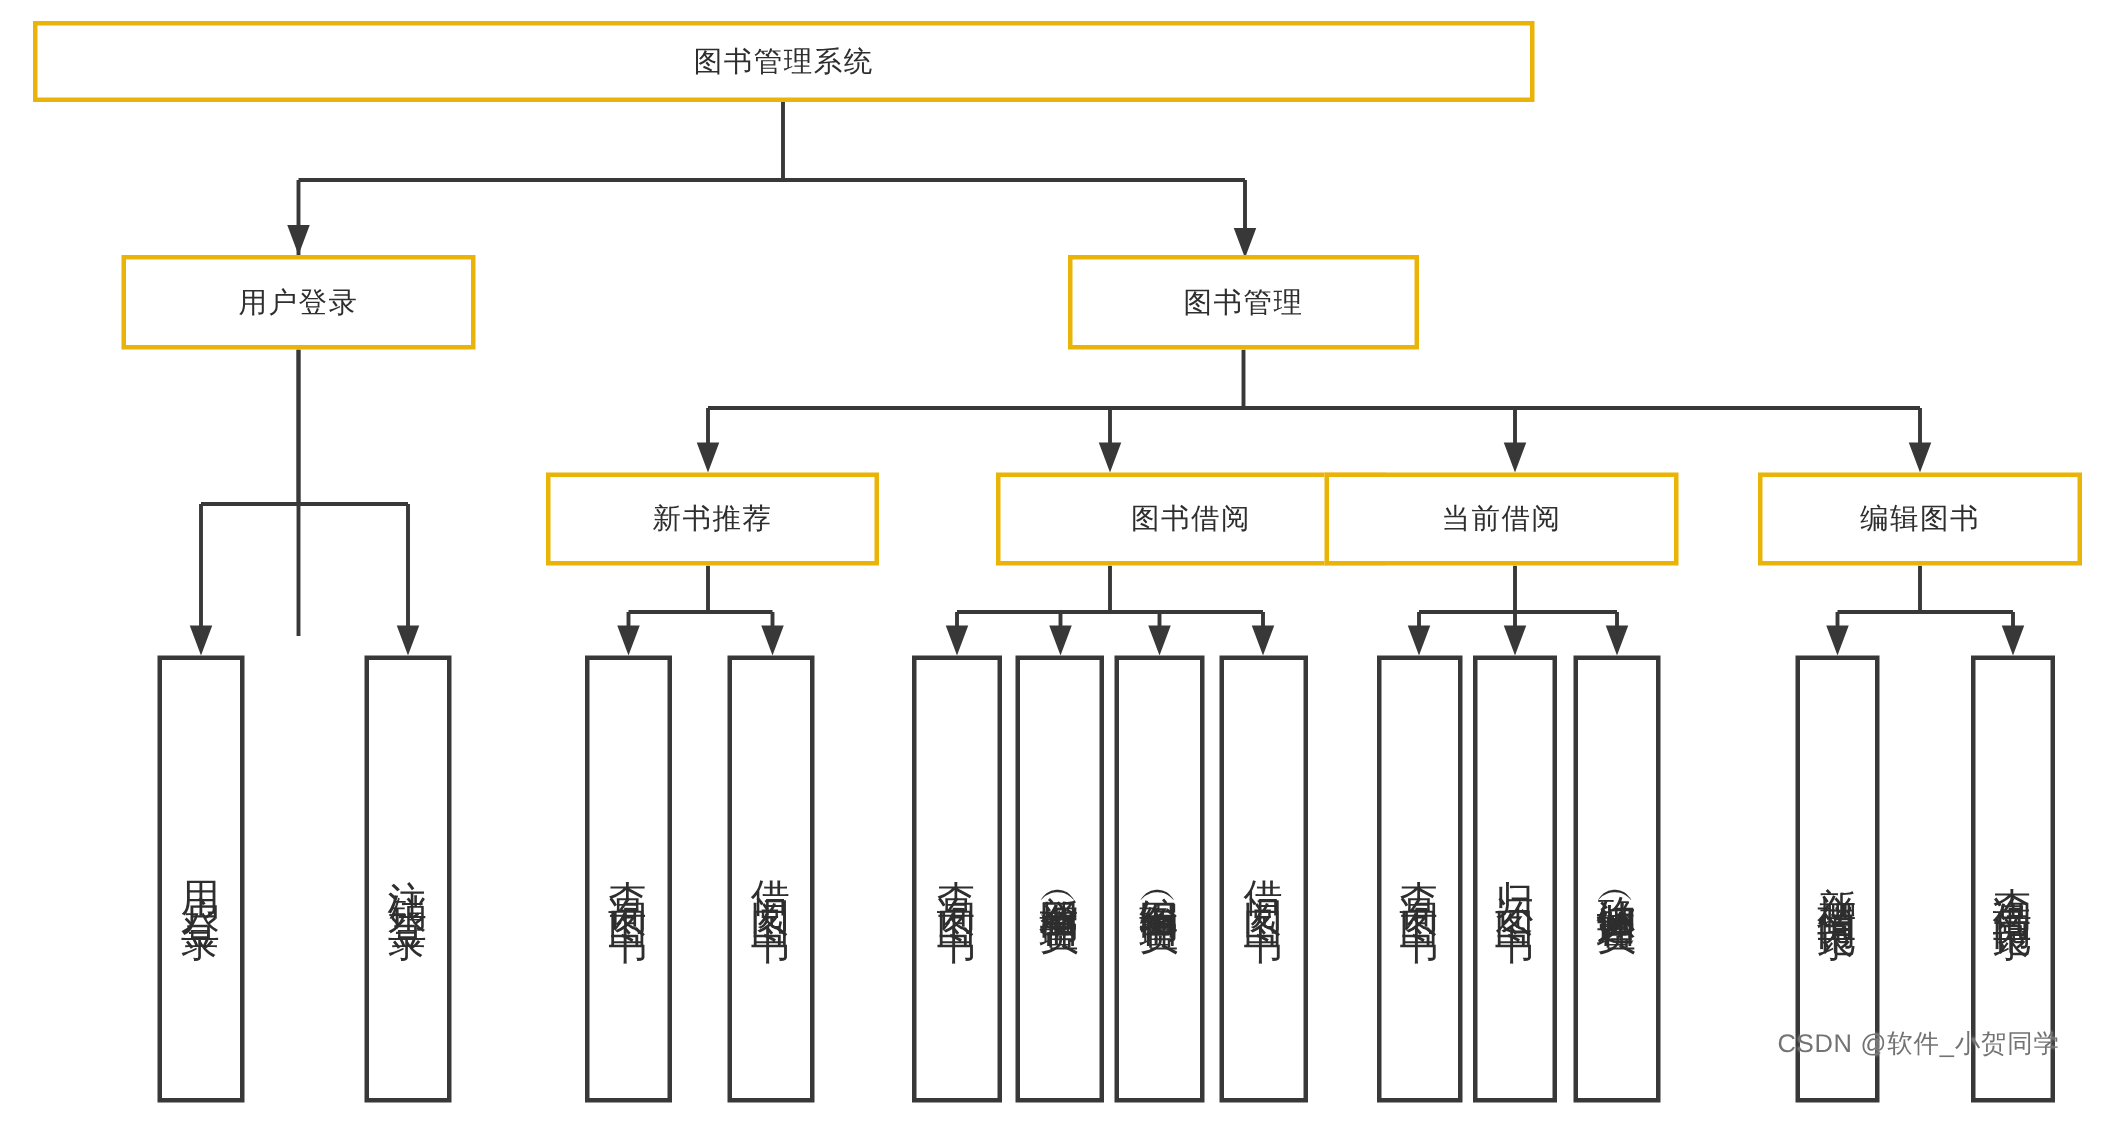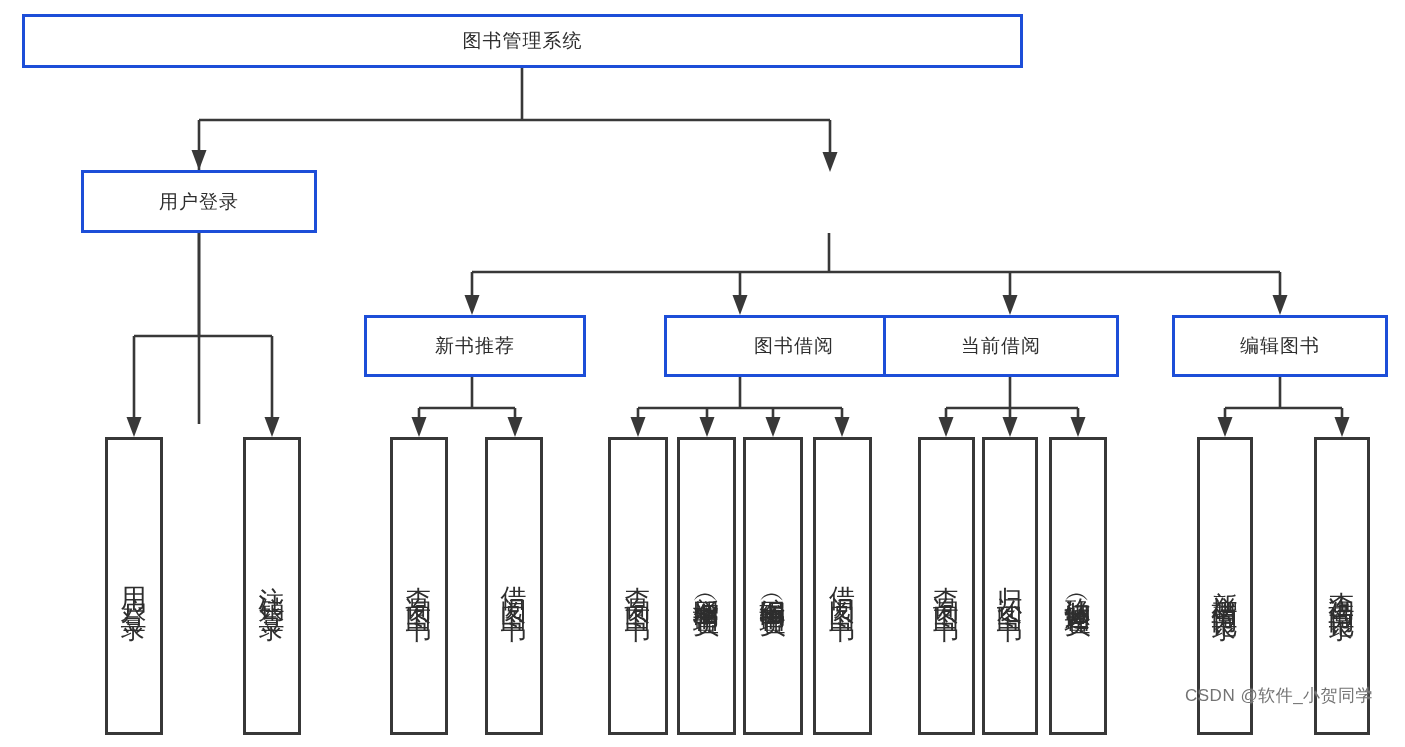--- a/index.html
+++ b/index.html
@@ -23,21 +23,21 @@
     fill: none;
   }
   .connector-layer polygon {
     fill: #383838;
     stroke: none;
   }
   .node {
     position: absolute;
     z-index: 2;
     box-sizing: border-box;
-    border: 3px solid #1d4ed8;
+    border: 3px solid #eab308;
     background: #ffffff;
     display: flex;
     align-items: center;
     justify-content: center;
   }
   .node-label {
     font-size: 19px;
     color: #2e2e2e;
     letter-spacing: 1px;
     white-space: nowrap;
@@ -156,20 +156,23 @@
     </g>
   </svg>
 
   <div class="node" style="left:22px; top:14px; width:1001px; height:54px;">
     <span class="node-label">图书管理系统</span>
   </div>
 
   <div class="node" style="left:81px; top:170px; width:236px; height:63px;">
     <span class="node-label">用户登录</span>
   </div>
+  <div class="node" style="left:712px; top:170px; width:234px; height:63px;">
+    <span class="node-label">图书管理</span>
+  </div>
 
   <div class="node" style="left:364px; top:315px; width:222px; height:62px;">
     <span class="node-label">新书推荐</span>
   </div>
   <div class="node" style="left:664px; top:315px; width:260px; height:62px;">
     <span class="node-label">图书借阅</span>
   </div>
   <div class="node" style="left:883px; top:315px; width:236px; height:62px;">
     <span class="node-label">当前借阅</span>
   </div>

